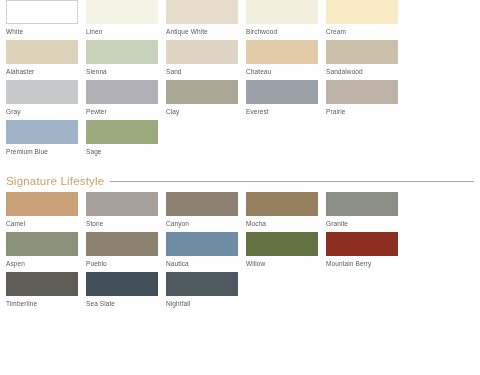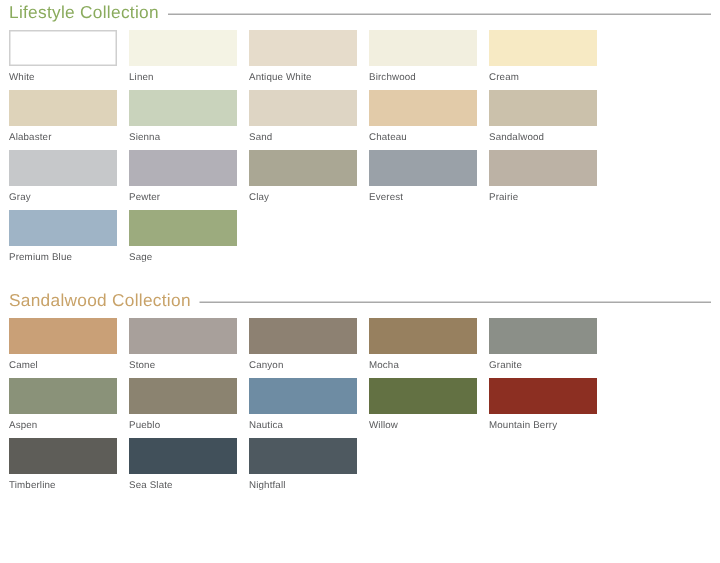--- a/index.html
+++ b/index.html
@@ -82,24 +82,20 @@
   }
 
   .spacer-lifestyle { height: 12px; }
 </style>
 </head>
 <body>
 
 <div class="page">
 
   <div class="section lifestyle">
-    <div class="section-header">
-      <div class="section-title">Lifestyle Collection</div>
-      <div class="section-rule"></div>
-    </div>
     <div class="swatch-grid" id="grid-lifestyle">
         <div class="swatch-cell">
           <div class="swatch-chip bordered" style="background: rgb(255, 255, 255);"></div>
           <div class="swatch-label">White</div>
         </div>
         <div class="swatch-cell">
           <div class="swatch-chip" style="background: rgb(244, 243, 228);"></div>
           <div class="swatch-label">Linen</div>
         </div>
         <div class="swatch-cell">
@@ -162,21 +158,21 @@
           <div class="swatch-chip" style="background: rgb(156, 171, 126);"></div>
           <div class="swatch-label">Sage</div>
         </div>
       </div>
   </div>
 
   <div class="spacer-lifestyle"></div>
 
   <div class="section signature">
     <div class="section-header">
-      <div class="section-title">Sandalwood Collection</div>
+      <div class="section-title">Signature Lifestyle</div>
       <div class="section-rule"></div>
     </div>
     <div class="swatch-grid" id="grid-signature">
         <div class="swatch-cell">
           <div class="swatch-chip" style="background: rgb(201, 160, 119);"></div>
           <div class="swatch-label">Camel</div>
         </div>
         <div class="swatch-cell">
           <div class="swatch-chip" style="background: rgb(168, 160, 155);"></div>
           <div class="swatch-label">Stone</div>

